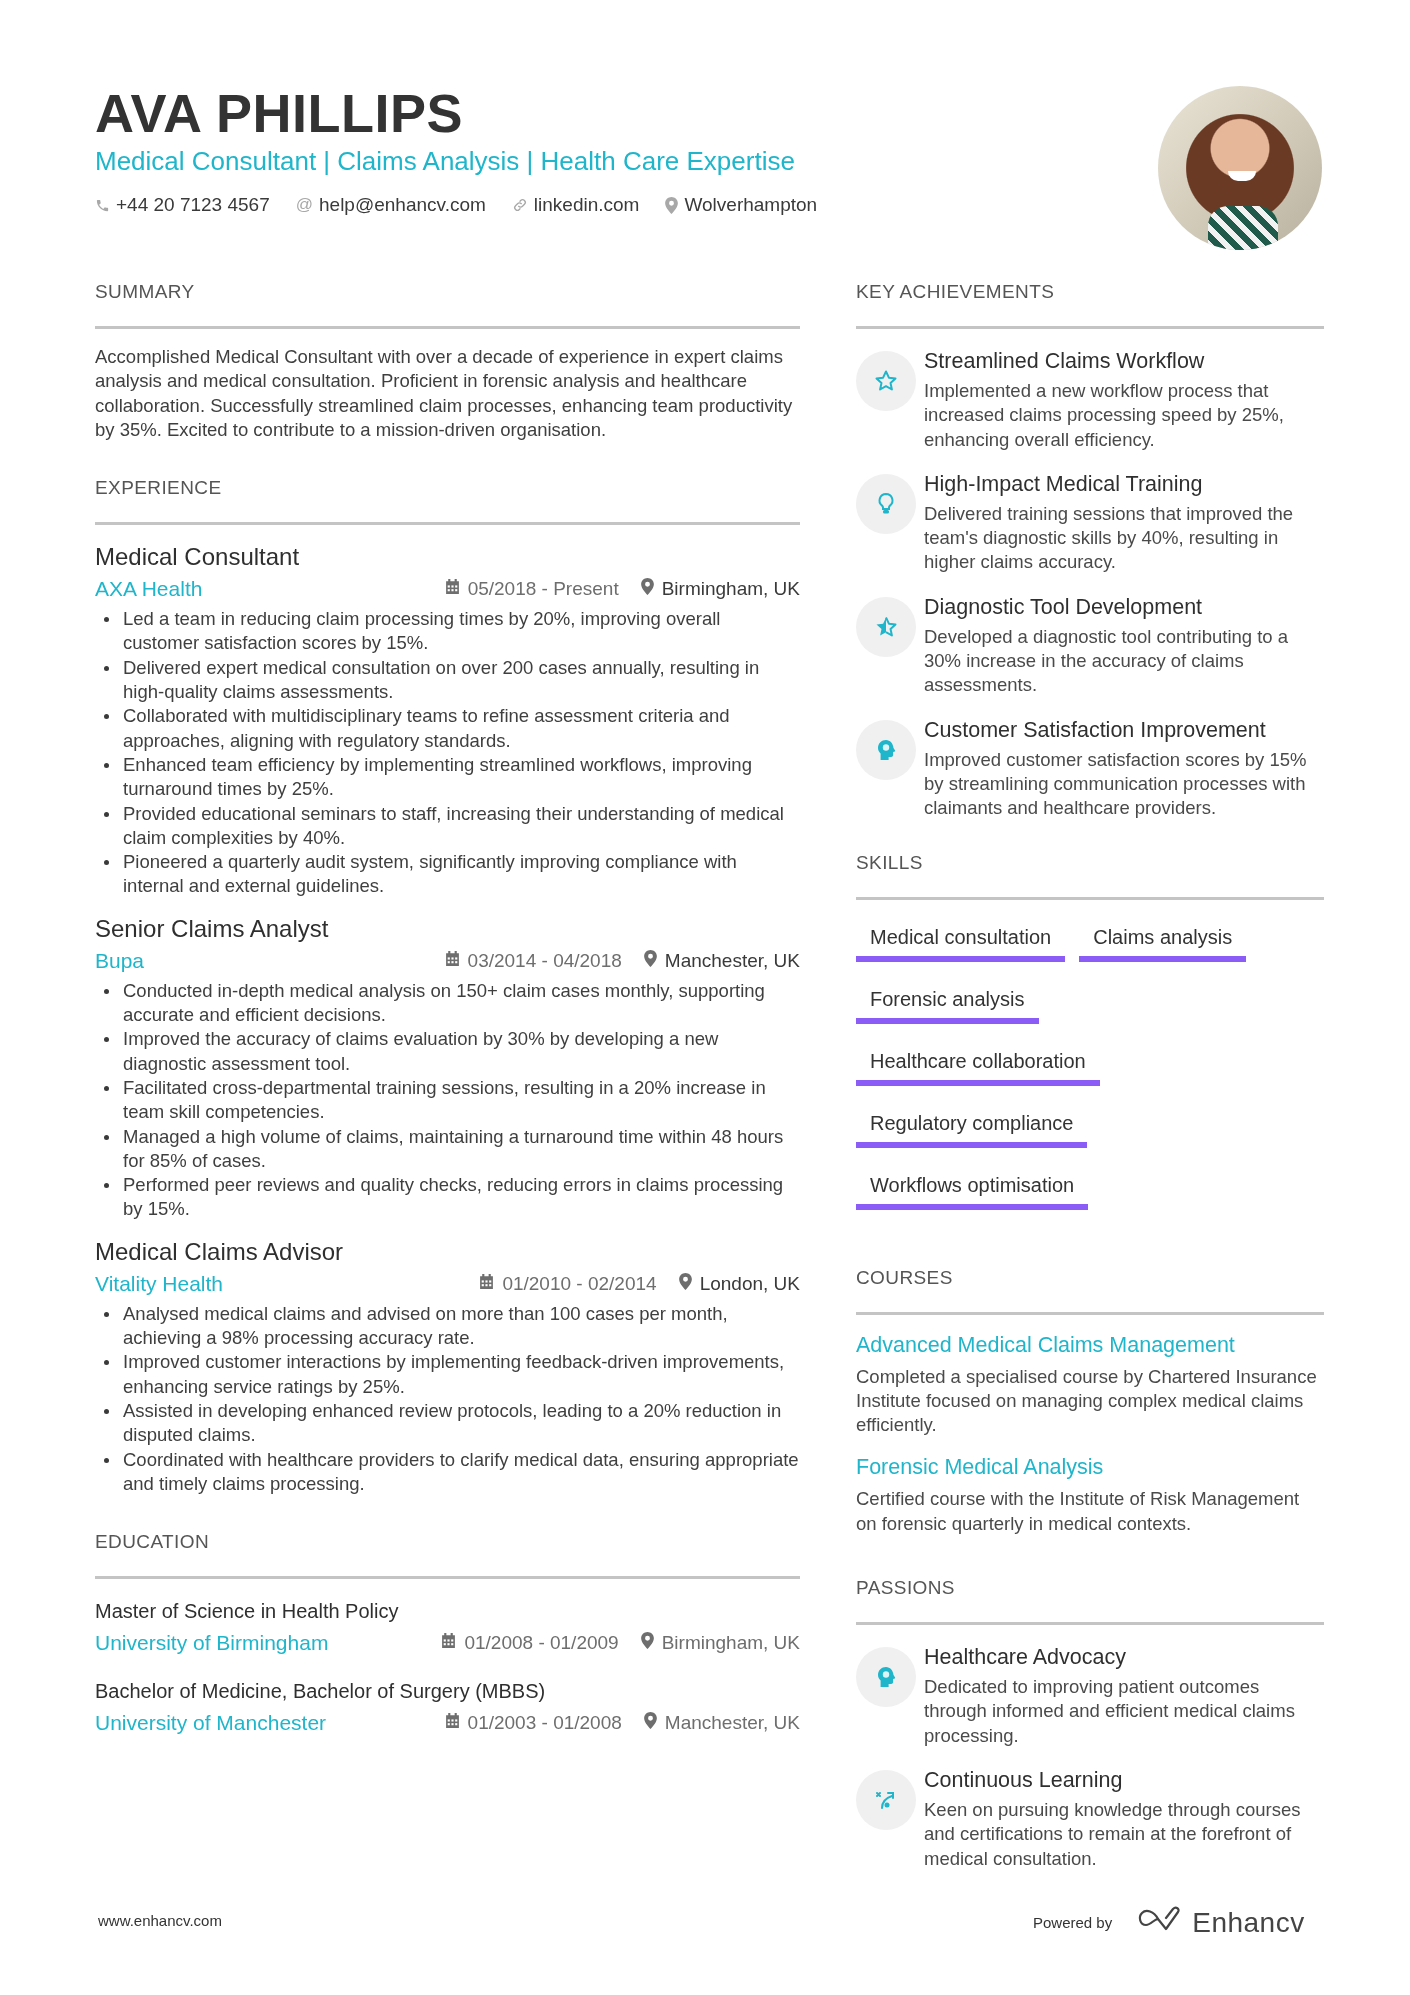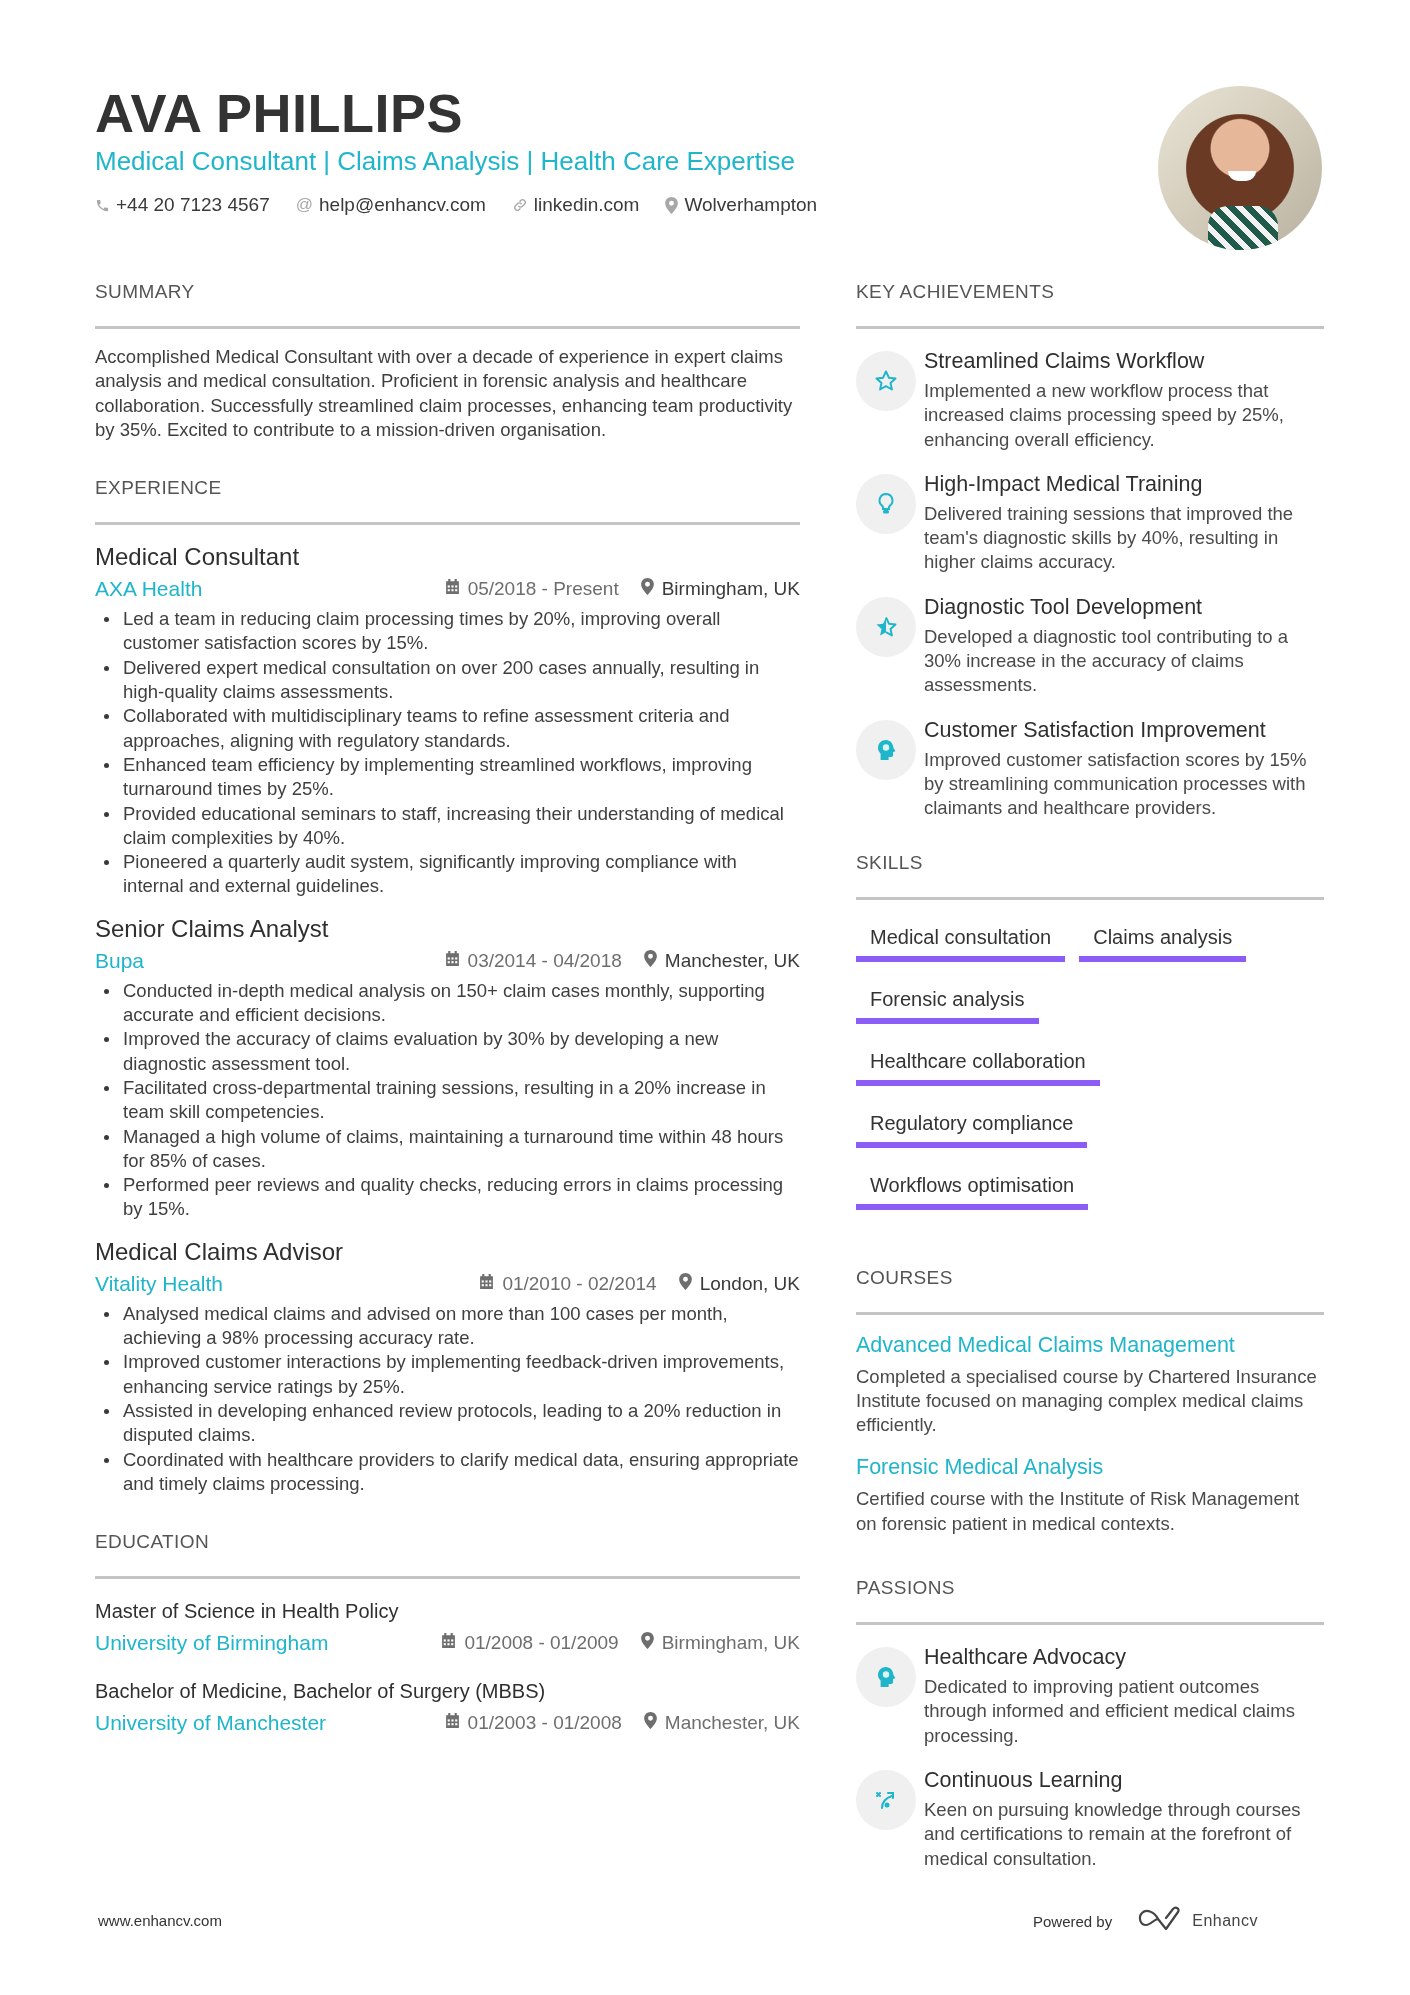--- a/index.html
+++ b/index.html
@@ -60,21 +60,21 @@
 
     
     .course { margin-top: 16px; }
     .course-title { font-size: 21.5px; color: #1fb5ca; line-height: 28px; }
     .course-desc { font-size: 18.5px; line-height: 24.3px; color: #4a4a4a; margin-top: 6px; }
 
     
     .footer-left { position: absolute; left: 98px; top: 1912px; font-size: 15px; color: #333; }
     .footer-right { position: absolute; left: 1033px; top: 1906px; display: flex; align-items: center; gap: 24px; }
     .powered { font-size: 15px; color: #333; }
-    .brand { display: flex; align-items: center; gap: 10px; font-size: 16px; color: #444; letter-spacing: 0.5px; }
+    .brand { display: flex; align-items: center; gap: 10px; font-size: 28px; color: #444; letter-spacing: 0.5px; }
   </style>
 </head>
 <body>
 
 <div class="page">
 
   <div class="header">
     <div class="name">AVA PHILLIPS</div>
     <div class="headline">Medical Consultant | Claims Analysis | Health Care Expertise</div>
     <div class="contacts">
@@ -364,21 +364,21 @@
     </div>
 
     <div class="section" style="margin-top:42px;">
       <div class="section-title">COURSES</div>
       <div class="course">
         <div class="course-title">Advanced Medical Claims Management</div>
         <div class="course-desc">Completed a specialised course by Chartered Insurance Institute focused on managing complex medical claims efficiently.</div>
       </div>
       <div class="course">
         <div class="course-title">Forensic Medical Analysis</div>
-        <div class="course-desc">Certified course with the Institute of Risk Management on forensic patient in medical contexts.</div>
+        <div class="course-desc">Certified course with the Institute of Risk Management on forensic quarterly in medical contexts.</div>
       </div>
     </div>
 
     <div class="section" style="margin-top:40px;">
       <div class="section-title">PASSIONS</div>
       <div class="feat">
         <div class="feat-icon">
           <svg width="24" height="24" viewBox="0 0 24 24">
               <path fill="#1fb5ca" d="M12 2C7.6 2 4 5.4 4 9.7c0 2.3 1 4.3 2.6 5.7V22h8v-3h2.5c1.1 0 2-.9 2-2v-3l1.7-.6c.4-.2.5-.6.3-.9L19.5 10C19.2 5.6 16 2 12 2z"></path>
               <circle cx="12" cy="9.5" r="3.2" fill="#ffffff" opacity="0.85"></circle>

